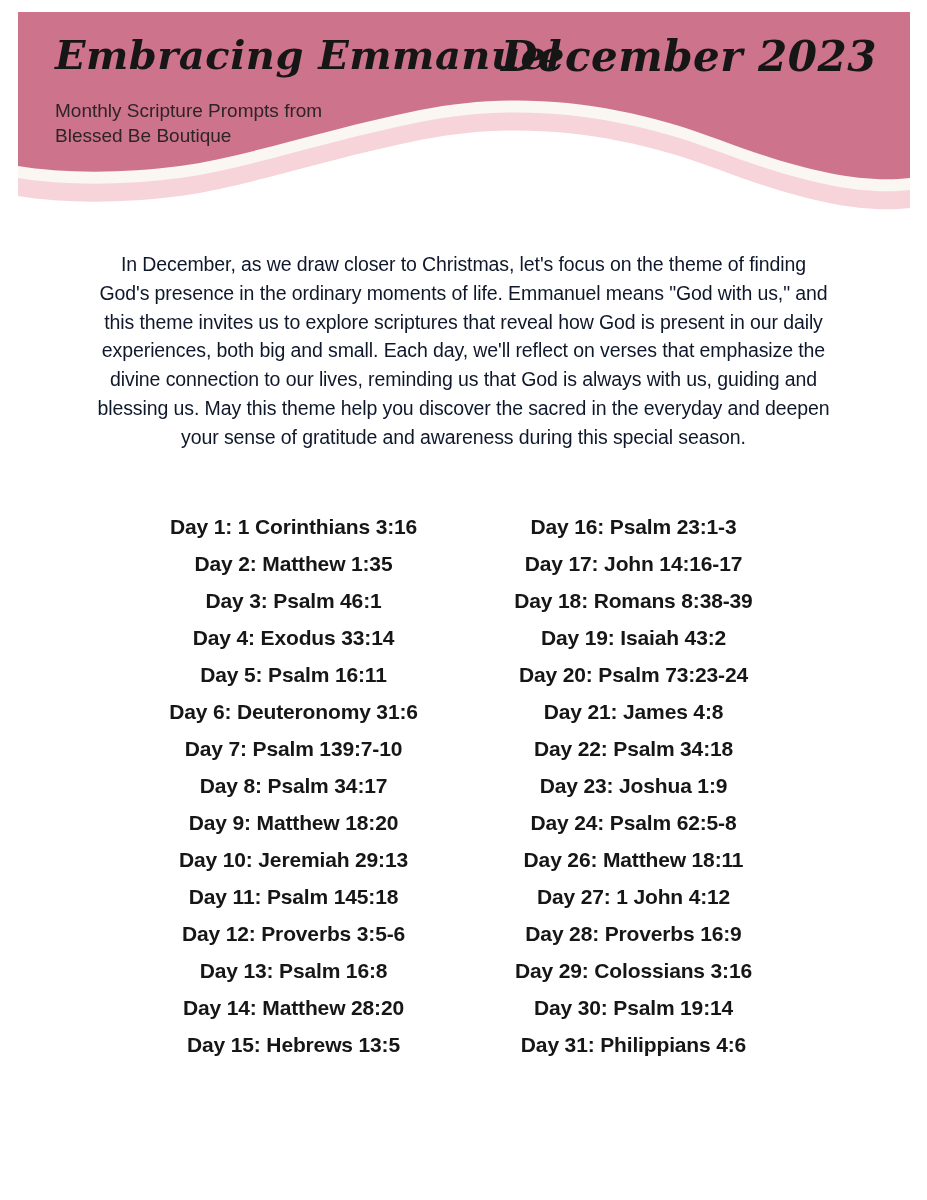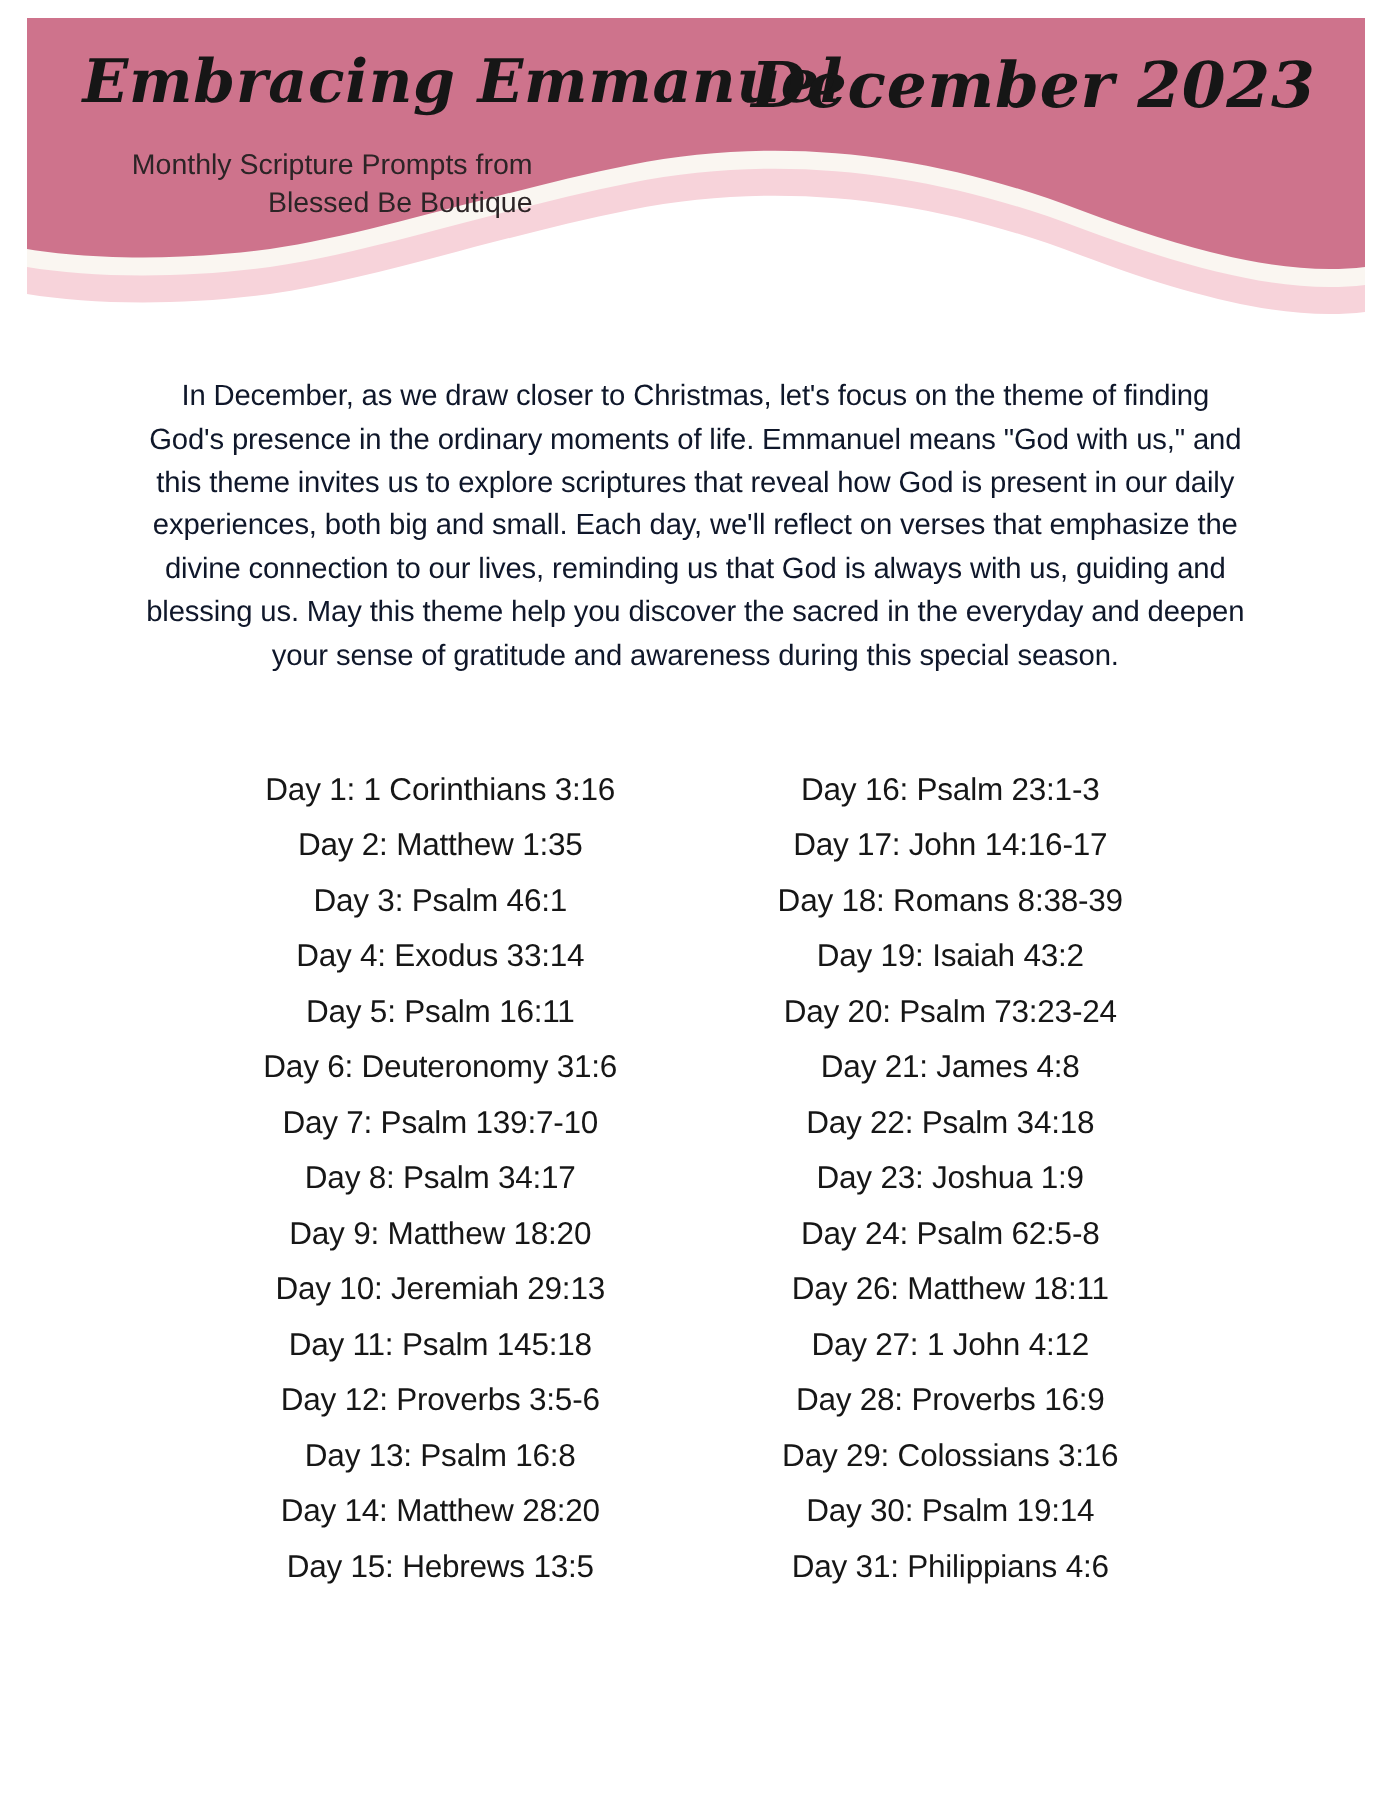--- a/index.html
+++ b/index.html
@@ -65,21 +65,21 @@
     letter-spacing: 0.5px;
     color: #161616;
     white-space: nowrap;
   }
 
   .masthead-subtitle {
     position: absolute;
     left: 55px;
     top: 98px;
     width: 300px;
-    text-align: right;
+    text-align: left;
     font-family: "Liberation Sans", sans-serif;
     font-weight: 400;
     font-size: 19px;
     line-height: 25px;
     color: #2c2426;
   }
   .masthead-subtitle span { display: block; }
 
   
   #intro {
@@ -106,21 +106,21 @@
     justify-content: center;
   }
   .day-column {
     width: 340px;
     display: flex;
     flex-direction: column;
     align-items: center;
   }
   .day-item {
     font-family: "Liberation Sans", sans-serif;
-    font-weight: 400;
+    font-weight: 700;
     font-size: 21px;
     line-height: 37px;
     color: #161616;
     letter-spacing: -0.15px;
     white-space: nowrap;
     text-align: center;
   }
 </style>
 </head>
 <body>

